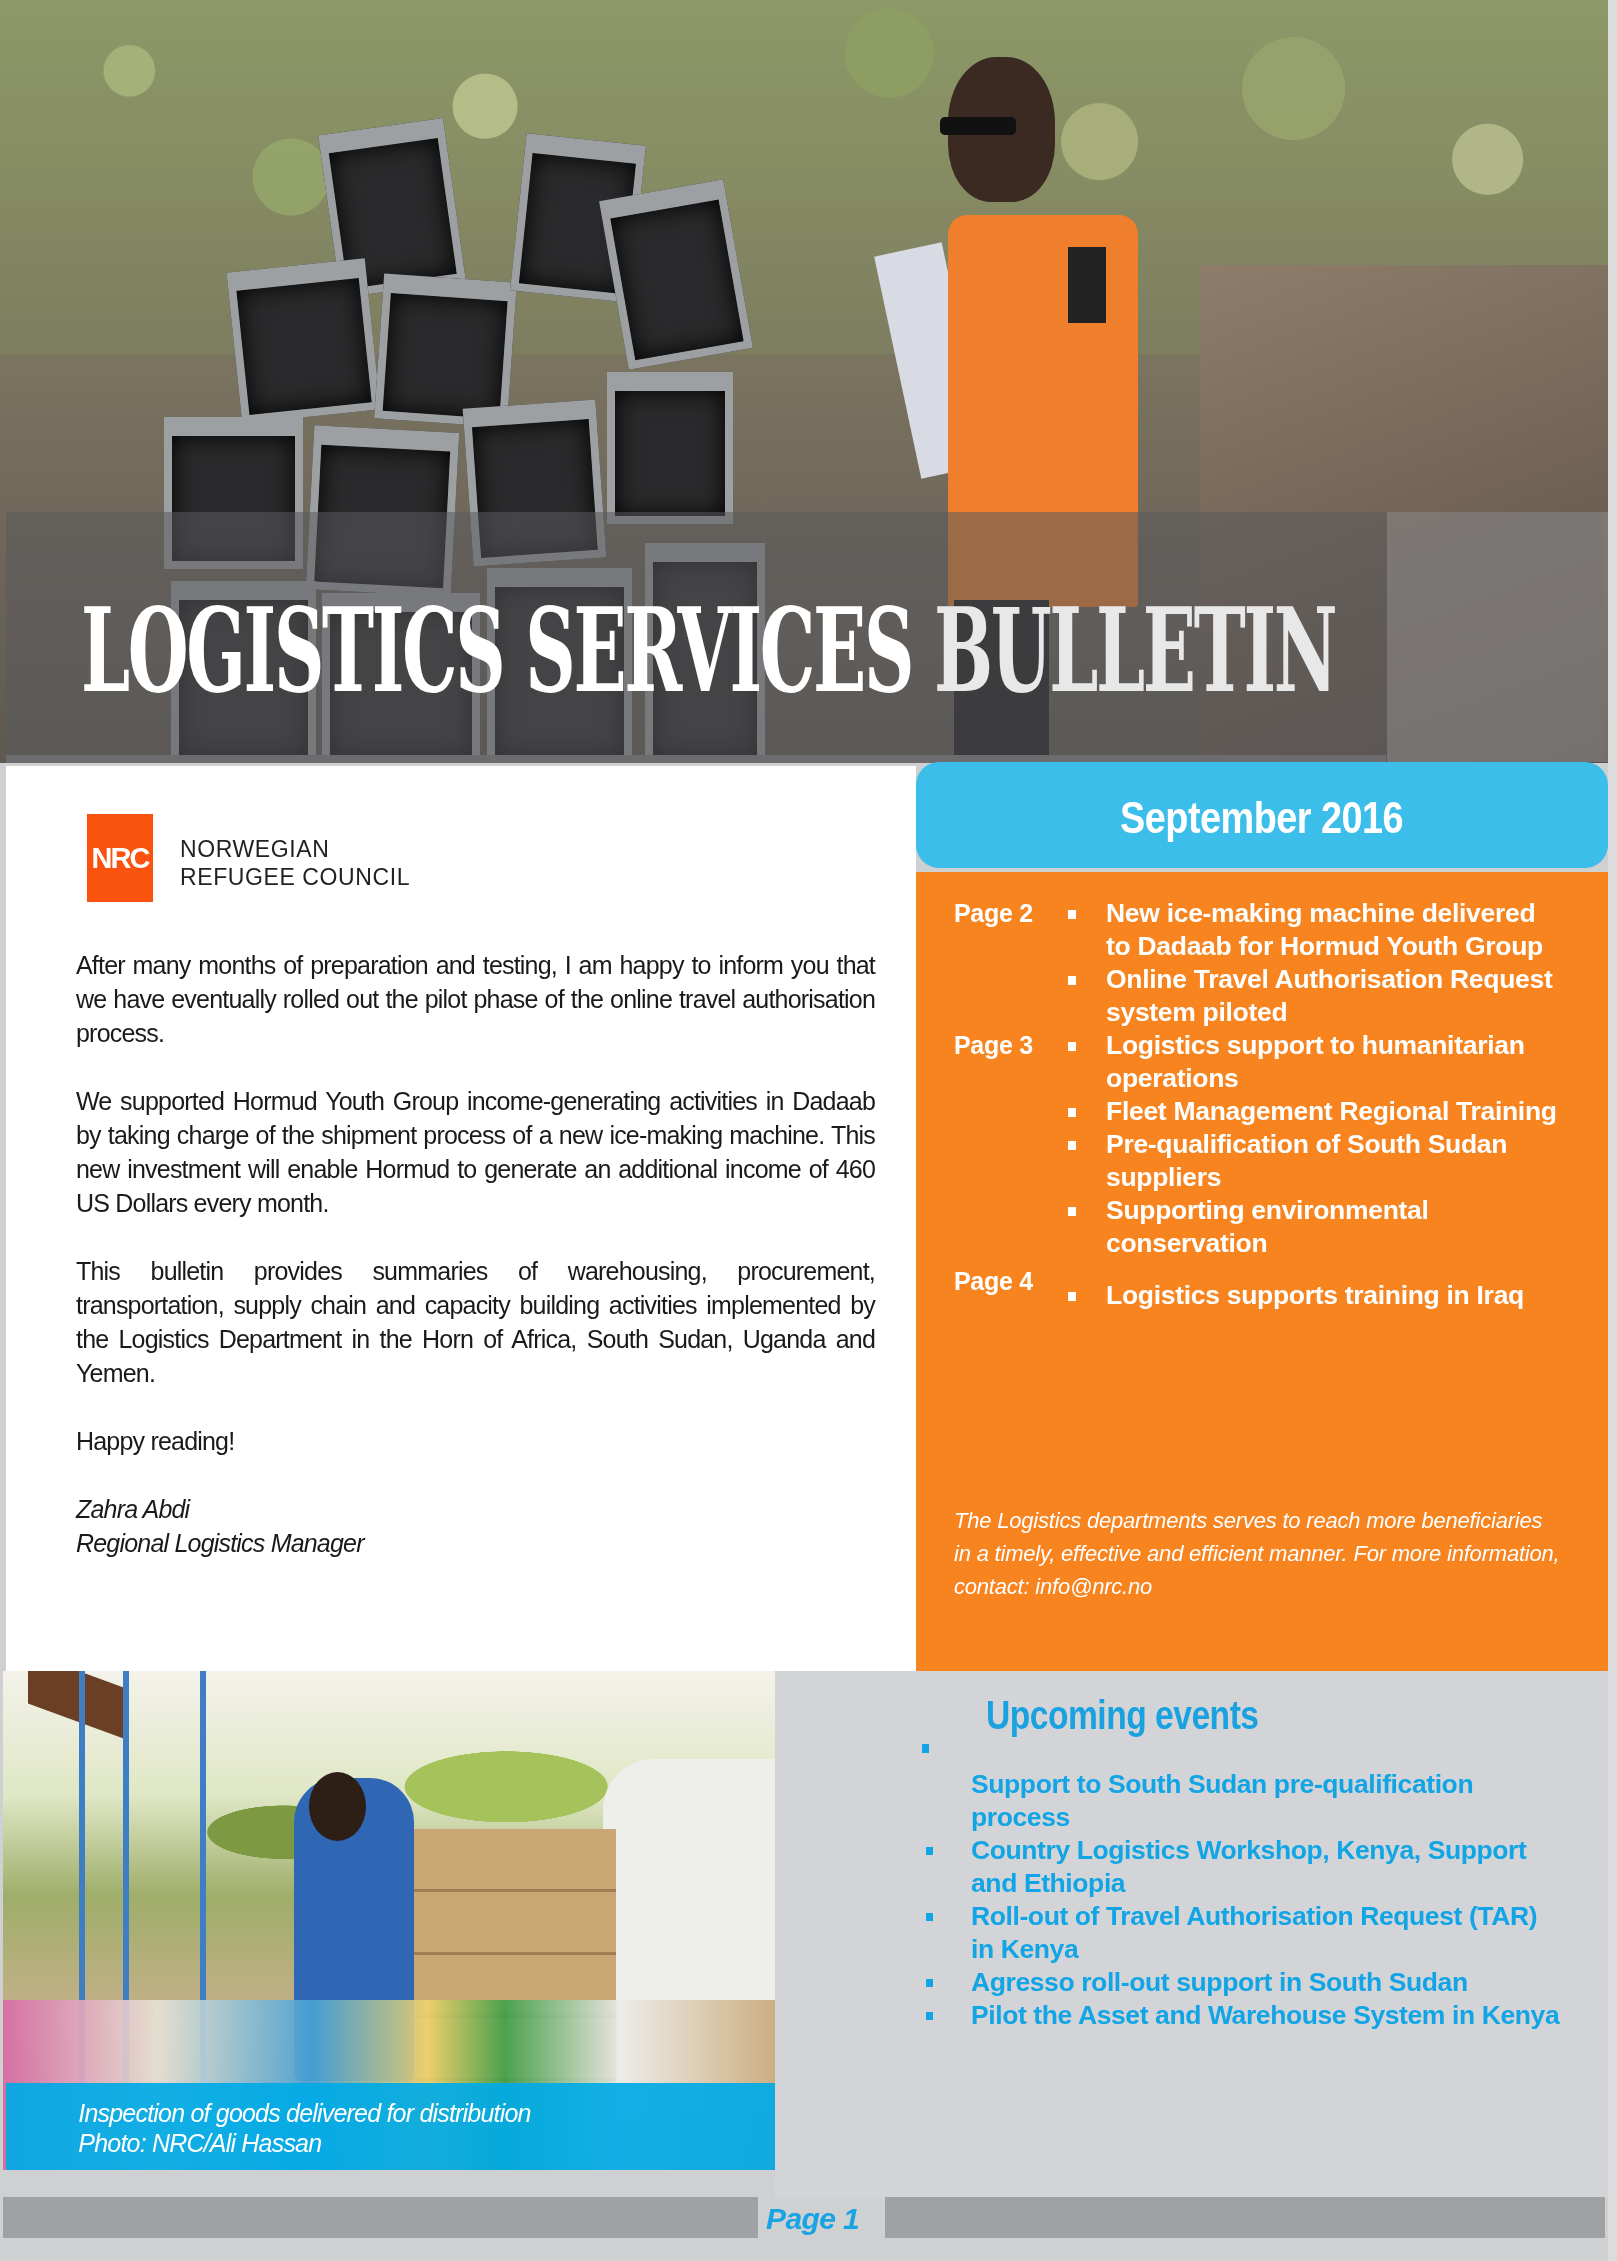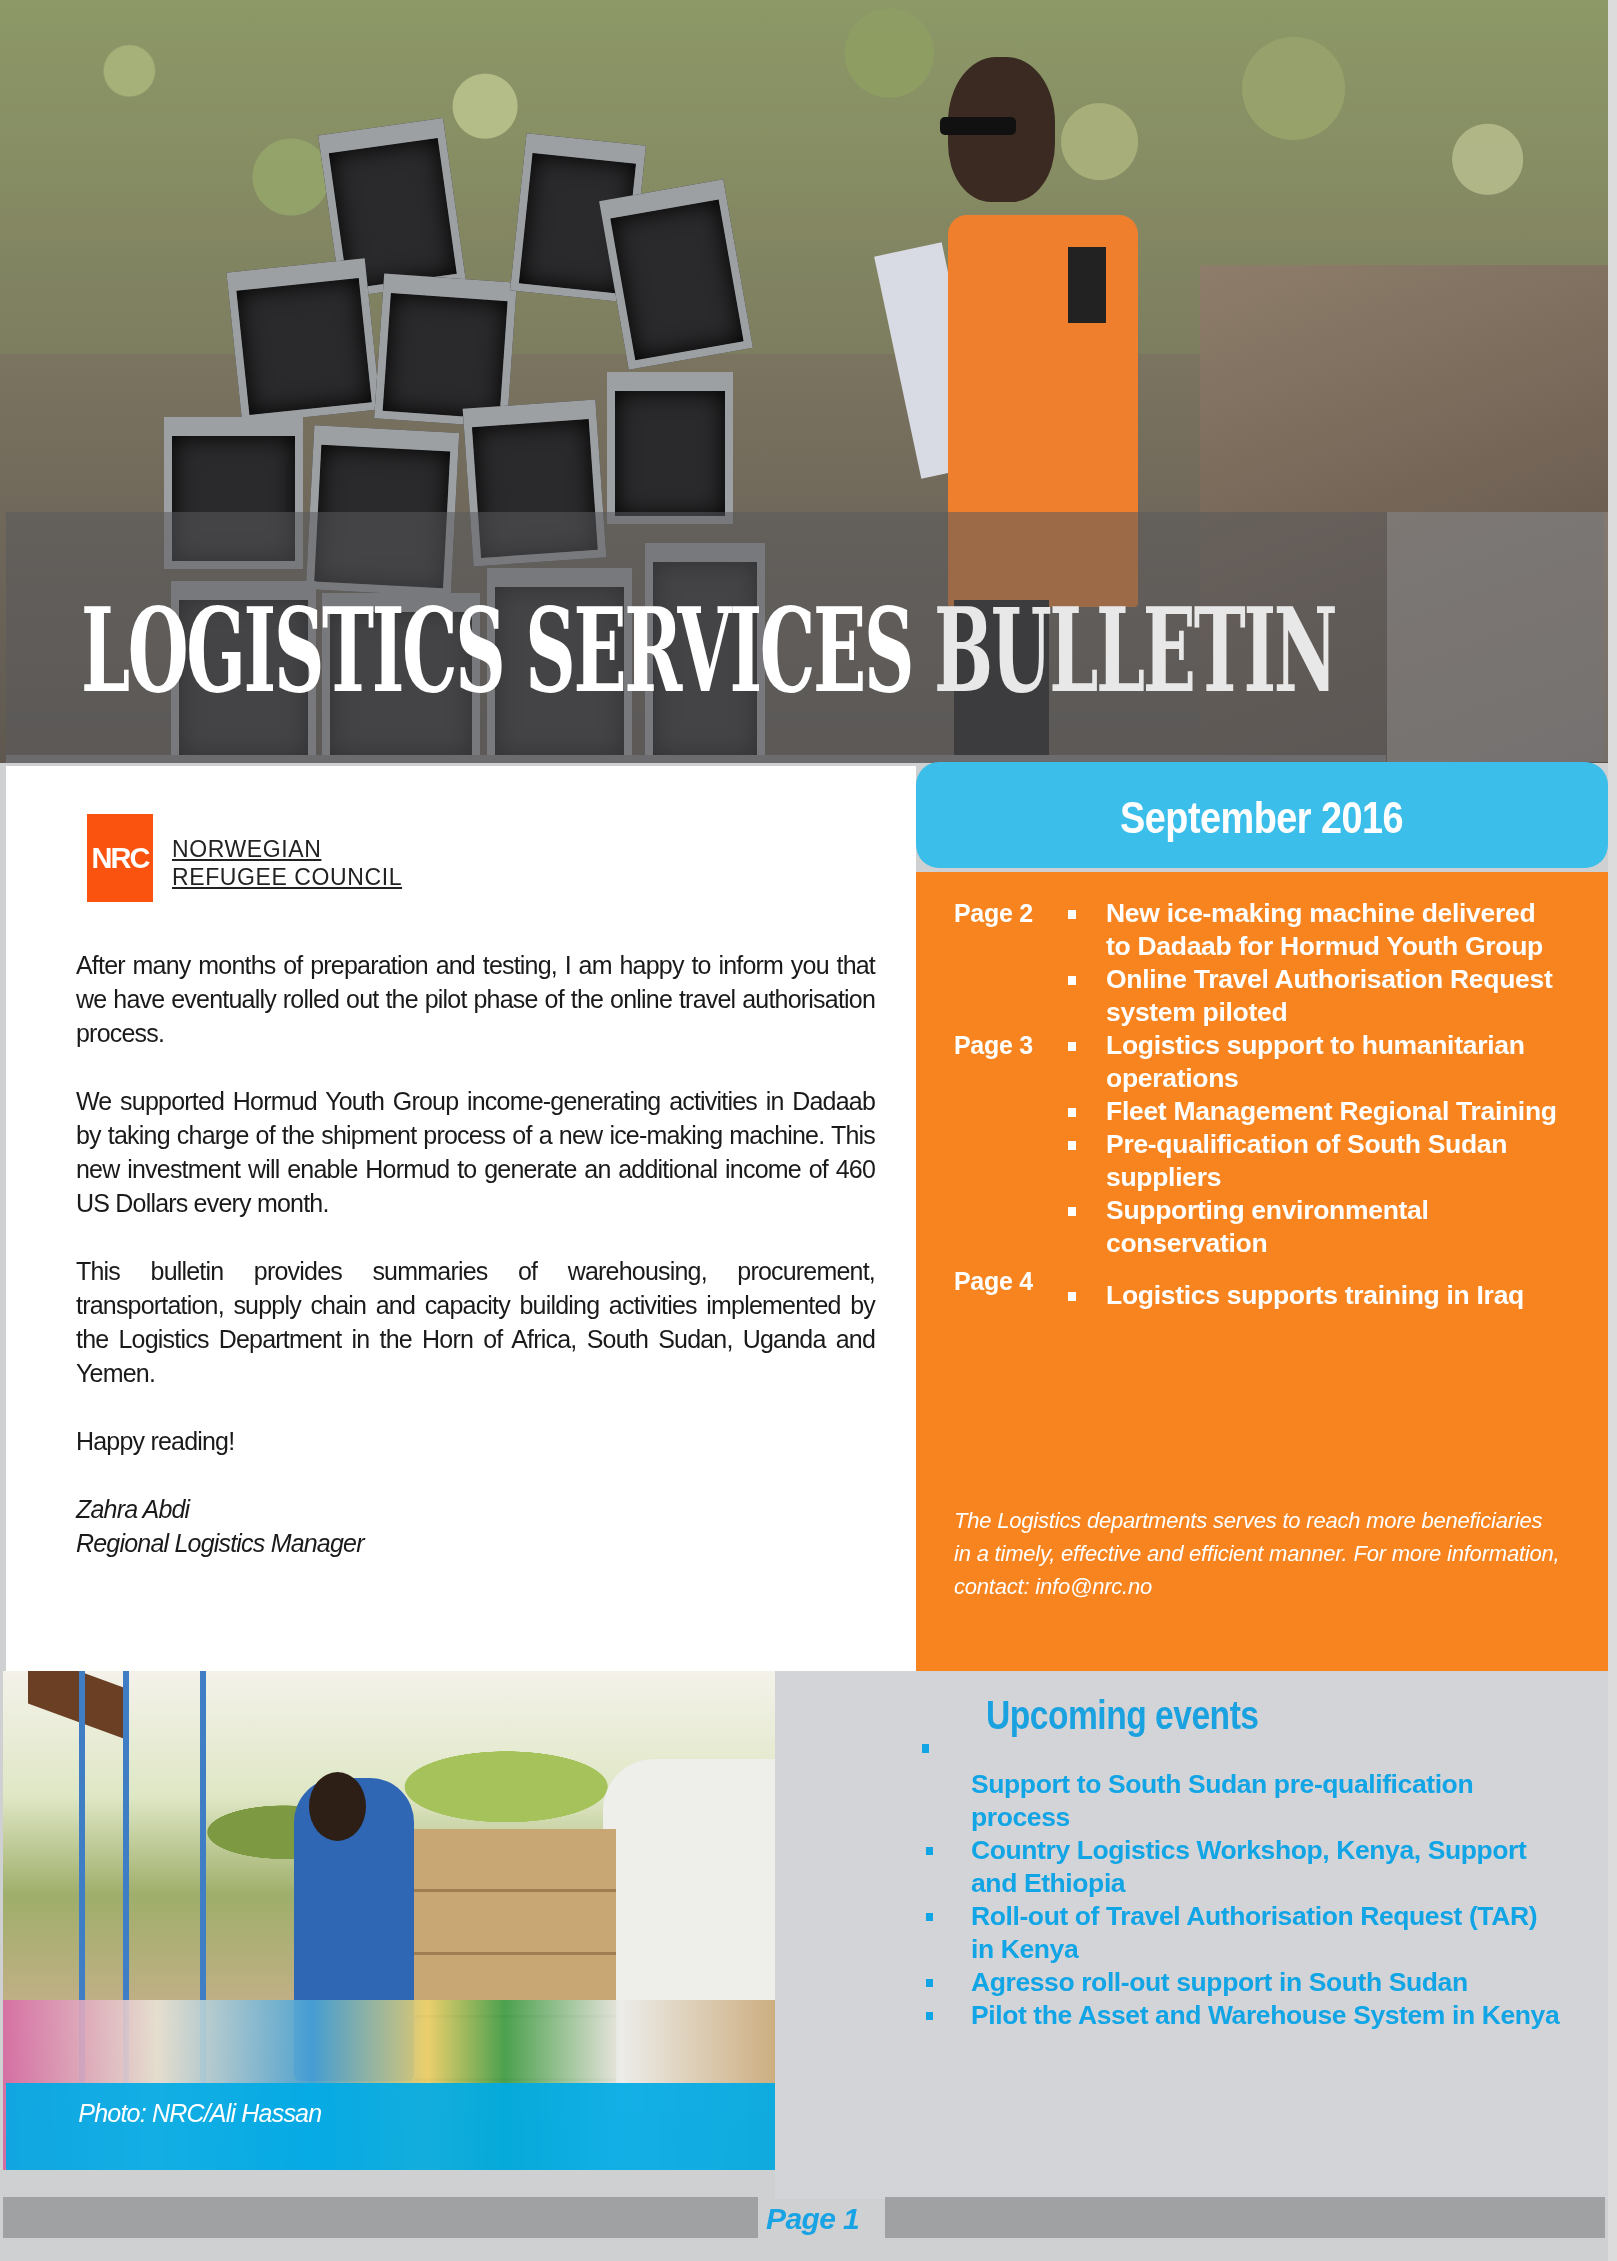--- a/index.html
+++ b/index.html
@@ -38,21 +38,21 @@
           font-family: "DejaVu Serif", serif; font-weight: bold; font-size: 111px; line-height: 133px;
           letter-spacing: -3.8px; transform: scaleX(0.63) scaleY(1.05); transform-origin: left top; }
   .hero-title .w1 { color: #ffffff; }
   .hero-title .w2 { color: #e8e8e8; }
 
   
   .letter { position: absolute; left: 6.3px; top: 766px; width: 910px; height: 905px; background: #ffffff; }
   .logo { position: absolute; left: 87px; top: 814px; display: flex; align-items: center; }
   .logo-box { width: 66px; height: 88px; background: #fa520f; color: #fff; display: flex; align-items: center; justify-content: center;
           font-weight: bold; font-size: 29px; letter-spacing: -1.9px; font-family: "Liberation Sans", sans-serif; }
-  .logo-text { margin-left: 19px; color: #222; font-size: 23px; line-height: 28px; letter-spacing: 0.6px; padding-top: 10px; text-decoration: underline; }
+  .logo-text { margin-left: 27px; color: #222; font-size: 23px; line-height: 28px; letter-spacing: 0.6px; padding-top: 10px; }
   .letter-body { position: absolute; left: 76px; top: 948px; width: 799px; color: #1a1a1a;
           font-size: 25px; line-height: 34px; letter-spacing: -0.8px; text-align: justify; }
   .letter-body p { margin-bottom: 34px; }
   .letter-body .it { font-style: italic; }
   .letter-body .sig { margin-bottom: 0; }
 
   
   .month { position: absolute; left: 916px; top: 762px; width: 692px; height: 106px; background: #3cbeea;
           display: flex; align-items: center; justify-content: center; border-radius: 23px; }
   .month span { color: #fff; font-weight: bold; font-size: 44px; letter-spacing: -0.6px; transform: scaleX(0.86); display: inline-block; padding-top: 5px; }
@@ -193,20 +193,21 @@
   <div class="pole" style="left:76px"></div>
   <div class="pole" style="left:120px"></div>
   <div class="pole" style="left:197px"></div>
   <div class="van"></div>
   <div class="boxes"></div>
   <div class="man"></div>
   <div class="man-head"></div>
   <div class="goods"></div>
 </div>
 <div class="caption">
+  <div>Inspection of goods delivered for distribution</div>
   <div>Photo: NRC/Ali Hassan</div>
 </div>
 
 <div class="events"></div>
 <div class="events-title">Upcoming events</div>
 <ul class="events-list">
   <li class="first">Support to South Sudan pre-qualification process</li>
   <li>Country Logistics Workshop, Kenya, Support and Ethiopia</li>
   <li>Roll-out of Travel Authorisation Request (TAR) in Kenya</li>
   <li>Agresso roll-out support in South Sudan</li>

